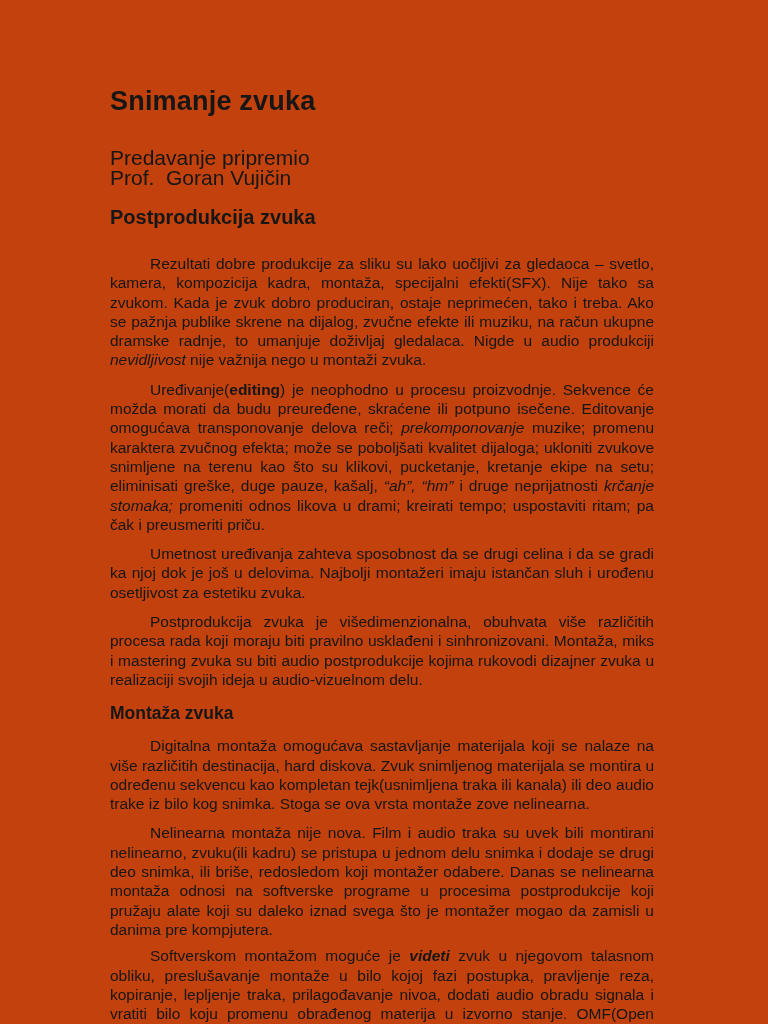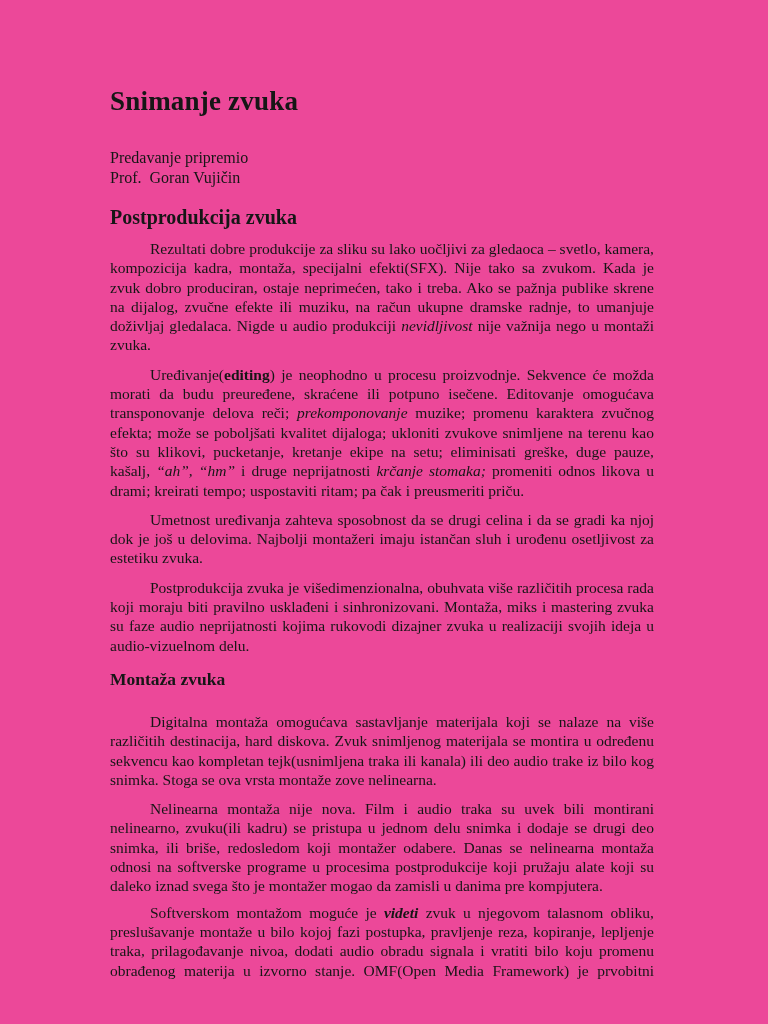--- a/index.html
+++ b/index.html
@@ -4,42 +4,42 @@
 <style>
   html, body {
     margin: 0;
     padding: 0;
     background: #ffffff;
   }
   .doc-page {
     position: relative;
     width: 768px;
     height: 1024px;
-    background: #ec4899;
+    background: #c2410c;
     overflow: hidden;
-    font-family: Liberation Serif, serif;
+    font-family: Liberation Sans, sans-serif;
     color: #161616;
     box-sizing: border-box;
   }
   .doc-content {
     position: absolute;
     left: 110px;
     top: 0;
     width: 544px;
   }
   .doc-title {
     margin: 86px 0 0 0;
     font-size: 27px;
     line-height: 30px;
     font-weight: bold;
     letter-spacing: 0.2px;
   }
   .doc-byline {
     margin-top: 32px;
-    font-size: 16px;
+    font-size: 21px;
     line-height: 19.5px;
   }
   .byline-line {
     white-space: pre-wrap;
   }
   .doc-h2 {
     margin: 19px 0 0 0;
     font-size: 20px;
     line-height: 23px;
     font-weight: bold;
@@ -51,24 +51,24 @@
     font-weight: bold;
   }
   .para {
     margin: 10px 0 0 0;
     font-size: 15.5px;
     line-height: 19.3px;
     text-align: justify;
     text-indent: 40px;
   }
   .para.first-after-heading {
-    margin-top: 10px;
+    margin-top: 25px;
   }
   .para.after-subheading {
-    margin-top: 22px;
+    margin-top: 12px;
   }
   .para.clipped-continues {
     text-align-last: justify;
     margin-top: 7px;
   }
   .seg-normal { font-weight: normal; font-style: normal; }
   .seg-bold { font-weight: bold; }
   .seg-italic { font-style: italic; }
   .seg-bolditalic { font-weight: bold; font-style: italic; }
 </style>
@@ -86,21 +86,21 @@
     </div>
 
     <h2 class="doc-h2">Postprodukcija zvuka</h2>
 
     <p class="para first-after-heading"><span class="seg-normal">Rezultati dobre produkcije za sliku su lako uočljivi za gledaoca – svetlo, kamera, kompozicija kadra, montaža, specijalni efekti(SFX). Nije tako sa zvukom. Kada je zvuk dobro produciran, ostaje neprimećen, tako i treba. Ako se pažnja publike skrene na dijalog, zvučne efekte ili muziku, na račun ukupne dramske radnje, to umanjuje doživljaj gledalaca. Nigde u audio produkciji </span><span class="seg-italic">nevidljivost</span><span class="seg-normal"> nije važnija nego u montaži zvuka.</span></p>
 
     <p class="para"><span class="seg-normal">Uređivanje(</span><span class="seg-bold">editing</span><span class="seg-normal">) je neophodno u procesu proizvodnje. Sekvence će možda morati da budu preuređene, skraćene ili potpuno isečene. Editovanje omogućava transponovanje delova reči; </span><span class="seg-italic">prekomponovanje</span><span class="seg-normal"> muzike; promenu karaktera zvučnog efekta; može se poboljšati kvalitet dijaloga; ukloniti zvukove snimljene na terenu kao što su klikovi, pucketanje, kretanje ekipe na setu; eliminisati greške, duge pauze, kašalj, </span><span class="seg-italic">“ah”, “hm”</span><span class="seg-normal"> i druge neprijatnosti </span><span class="seg-italic">krčanje stomaka;</span><span class="seg-normal"> promeniti odnos likova u drami; kreirati tempo; uspostaviti ritam; pa čak i preusmeriti priču.</span></p>
 
     <p class="para"><span class="seg-normal">Umetnost uređivanja zahteva sposobnost da se drugi celina i da se gradi ka njoj dok je još u delovima. Najbolji montažeri imaju istančan sluh i urođenu osetljivost za estetiku zvuka.</span></p>
 
-    <p class="para"><span class="seg-normal">Postprodukcija zvuka je višedimenzionalna, obuhvata više različitih procesa rada koji moraju biti pravilno usklađeni i sinhronizovani. Montaža, miks i mastering zvuka su faze audio neprijatnosti kojima rukovodi dizajner zvuka u realizaciji svojih ideja  u audio-vizuelnom delu.</span></p>
+    <p class="para"><span class="seg-normal">Postprodukcija zvuka je višedimenzionalna, obuhvata više različitih procesa rada koji moraju biti pravilno usklađeni i sinhronizovani. Montaža, miks i mastering zvuka su biti audio postprodukcije kojima rukovodi dizajner zvuka u realizaciji svojih ideja  u audio-vizuelnom delu.</span></p>
 
     <h3 class="doc-h3">Montaža zvuka</h3>
 
     <p class="para after-subheading"><span class="seg-normal">Digitalna montaža omogućava sastavljanje materijala koji se nalaze na više različitih destinacija, hard diskova. Zvuk snimljenog materijala se montira u određenu sekvencu kao kompletan tejk(usnimljena traka ili kanala) ili deo audio trake iz bilo kog snimka. Stoga se ova vrsta montaže zove nelinearna.</span></p>
 
     <p class="para"><span class="seg-normal">Nelinearna montaža nije nova. Film i audio traka su uvek bili montirani nelinearno, zvuku(ili kadru) se pristupa u jednom delu snimka i dodaje se drugi deo snimka, ili briše, redosledom koji montažer odabere. Danas se nelinearna montaža odnosi na softverske programe u procesima postprodukcije koji pružaju alate koji su daleko iznad svega što je montažer mogao da zamisli u danima pre kompjutera.</span></p>
 
     <p class="para clipped-continues"><span class="seg-normal">Softverskom montažom moguće je </span><span class="seg-bolditalic">videti</span><span class="seg-normal"> zvuk u njegovom talasnom obliku, preslušavanje montaže u bilo kojoj fazi postupka, pravljenje reza, kopiranje, lepljenje traka, prilagođavanje nivoa, dodati audio obradu  signala i vratiti bilo koju promenu obrađenog materija u izvorno stanje. OMF(Open Media Framework) je prvobitni</span></p>
 
   </div>

